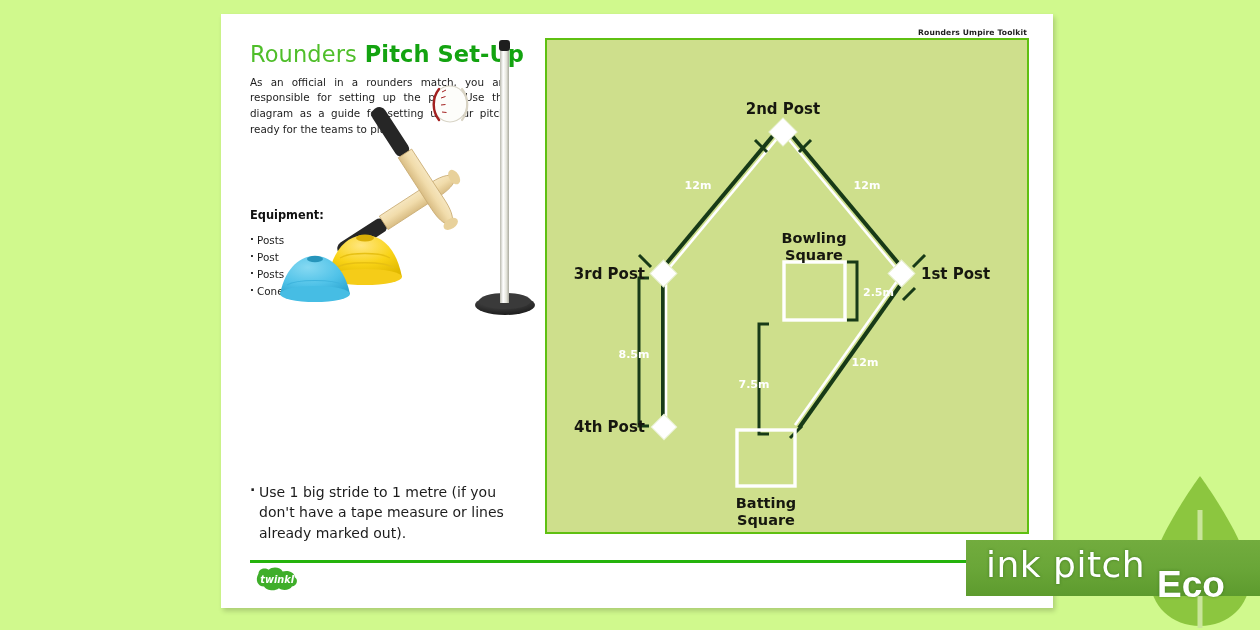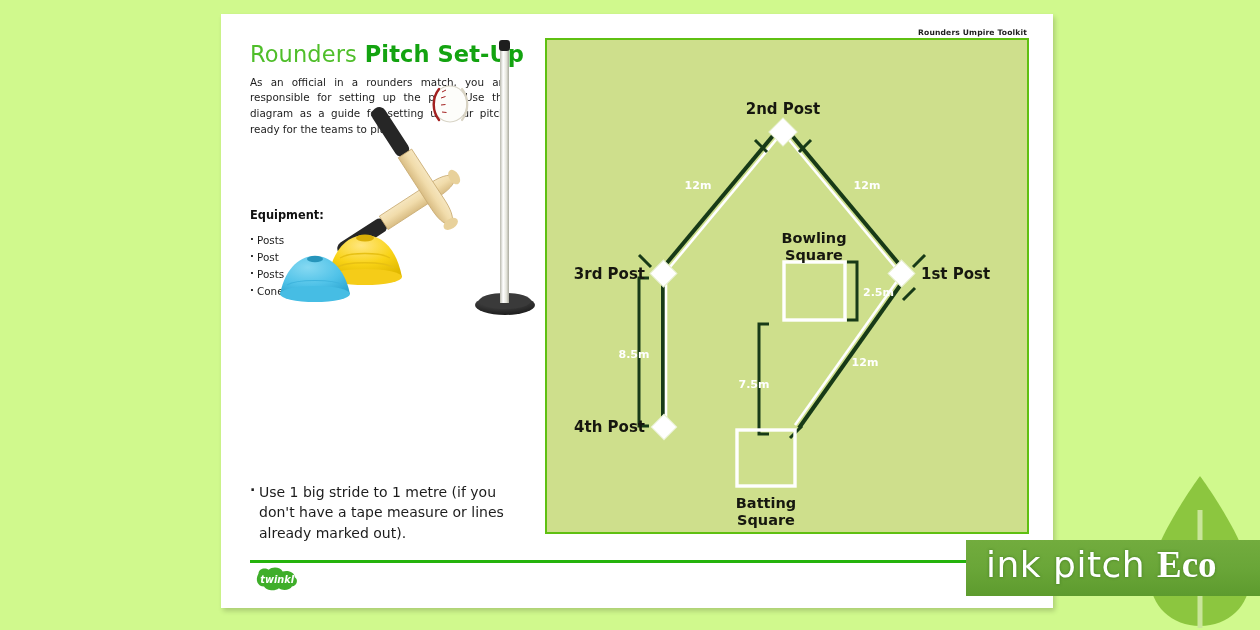--- a/index.html
+++ b/index.html
@@ -74,23 +74,23 @@
   }
   #eco-text{
     position:absolute;left:986px;top:544px;
     font-size:36px;color:#ffffff;font-weight:400;
     font-family:"DejaVu Sans","Liberation Sans",sans-serif;
     text-shadow:0 0 3px rgba(30,90,10,.55);
     letter-spacing:.5px;white-space:nowrap;
   }
   #eco-leaf{position:absolute;left:1140px;top:474px;width:120px;height:156px;}
   #eco-badge-text{
-    position:absolute;left:1157px;top:543px;
+    position:absolute;left:1157px;top:564px;
     font-size:37px;color:#ffffff;font-weight:700;
-    font-family:Liberation Serif, serif;
+    font-family:Liberation Sans, sans-serif;
     text-shadow:0 0 3px rgba(30,90,10,.5);white-space:nowrap;
   }
 </style>
 </head>
 <body>
 
 <div id="page-card">
 
   <div id="left-col">
 

